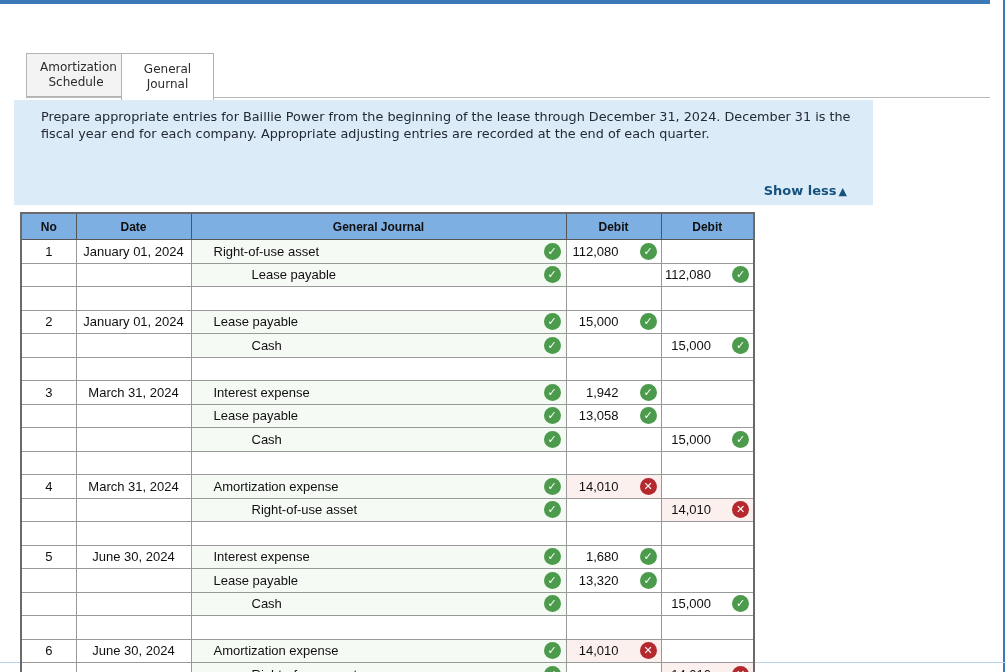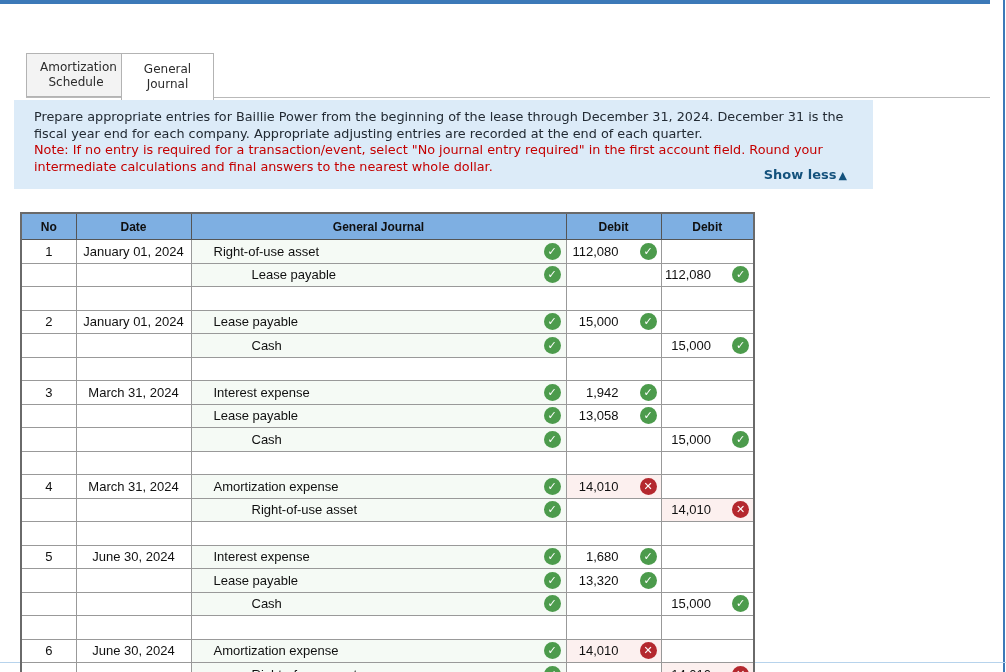--- a/index.html
+++ b/index.html
@@ -15,22 +15,22 @@
   .tab{
     position:absolute;box-sizing:border-box;border:1px solid #b3b3b3;text-align:center;
     font-family:"DejaVu Sans",sans-serif;font-size:12px;color:#2b2b2b;line-height:15px;
     z-index:2;cursor:pointer;display:flex;align-items:center;justify-content:center;
   }
   .tab .tab-label{display:inline-block;width:72px;}
   .tab.inactive{left:26px;top:53px;width:100px;height:44px;background:#f3f3f3;}
   .tab.active{left:121px;top:53px;width:93px;height:47px;background:#fff;border-bottom:none;z-index:3;}
 
   .panel{
-    position:absolute;left:14px;top:100px;width:859px;height:89px;background:var(--panel-bg,#dcebf8);
-    box-sizing:border-box;padding:9px 14px 0 20px;
+    position:absolute;left:14px;top:100px;width:859px;height:105px;background:var(--panel-bg,#dcebf8);
+    box-sizing:border-box;padding:9px 14px 0 27px;
     font-family:"DejaVu Sans",sans-serif;font-size:12.8px;line-height:16.5px;color:#222a33;
   }
   .panel .note{color:var(--note-red,#c40000);}
   .show-less{
     position:absolute;right:26px;bottom:5px;color:var(--show-less-blue,#14527d);
     font-weight:bold;font-size:13px;cursor:pointer;font-family:"DejaVu Sans",sans-serif;
   }
   .show-less .arr{font-size:11px;margin-left:2px;}
 
   table.jtable{
@@ -68,21 +68,20 @@
 
 <div class="tab inactive">
   <span class="tab-label">Amortization Schedule</span>
 </div>
 <div class="tab active">
   <span class="tab-label">General Journal</span>
 </div>
 
 <div class="panel">
   <div>Prepare appropriate entries for Baillie Power from the beginning of the lease through December 31, 2024. December 31 is the fiscal year end for each company. Appropriate adjusting entries are recorded at the end of each quarter.</div>
-  <div class="note">Note: If no entry is required for a transaction/event, select "No journal entry required" in the first account field. Round your intermediate calculations and final answers to the nearest whole dollar.</div>
   <span class="show-less"><span>Show less</span><span class="arr">▲</span></span>
 </div>
 
 <table class="jtable">
   <colgroup>
     <col style="width:55px">
       <col style="width:115px">
       <col style="width:375px">
       <col style="width:95px">
       <col style="width:93px">

